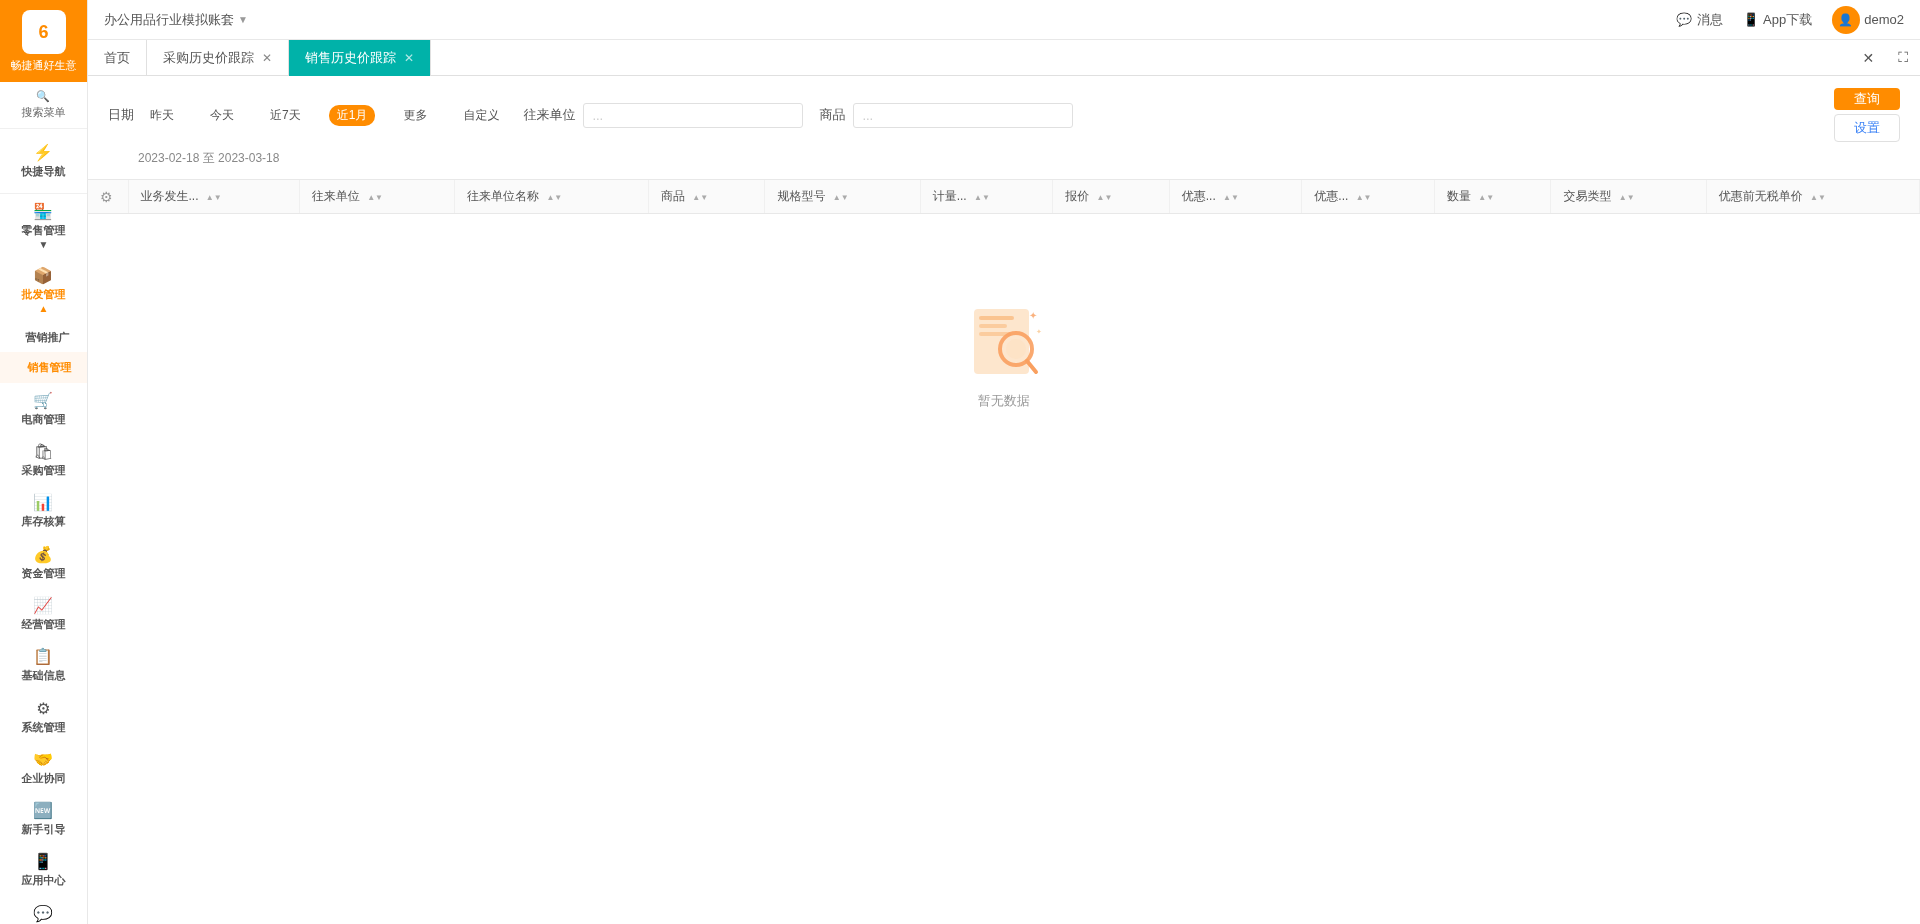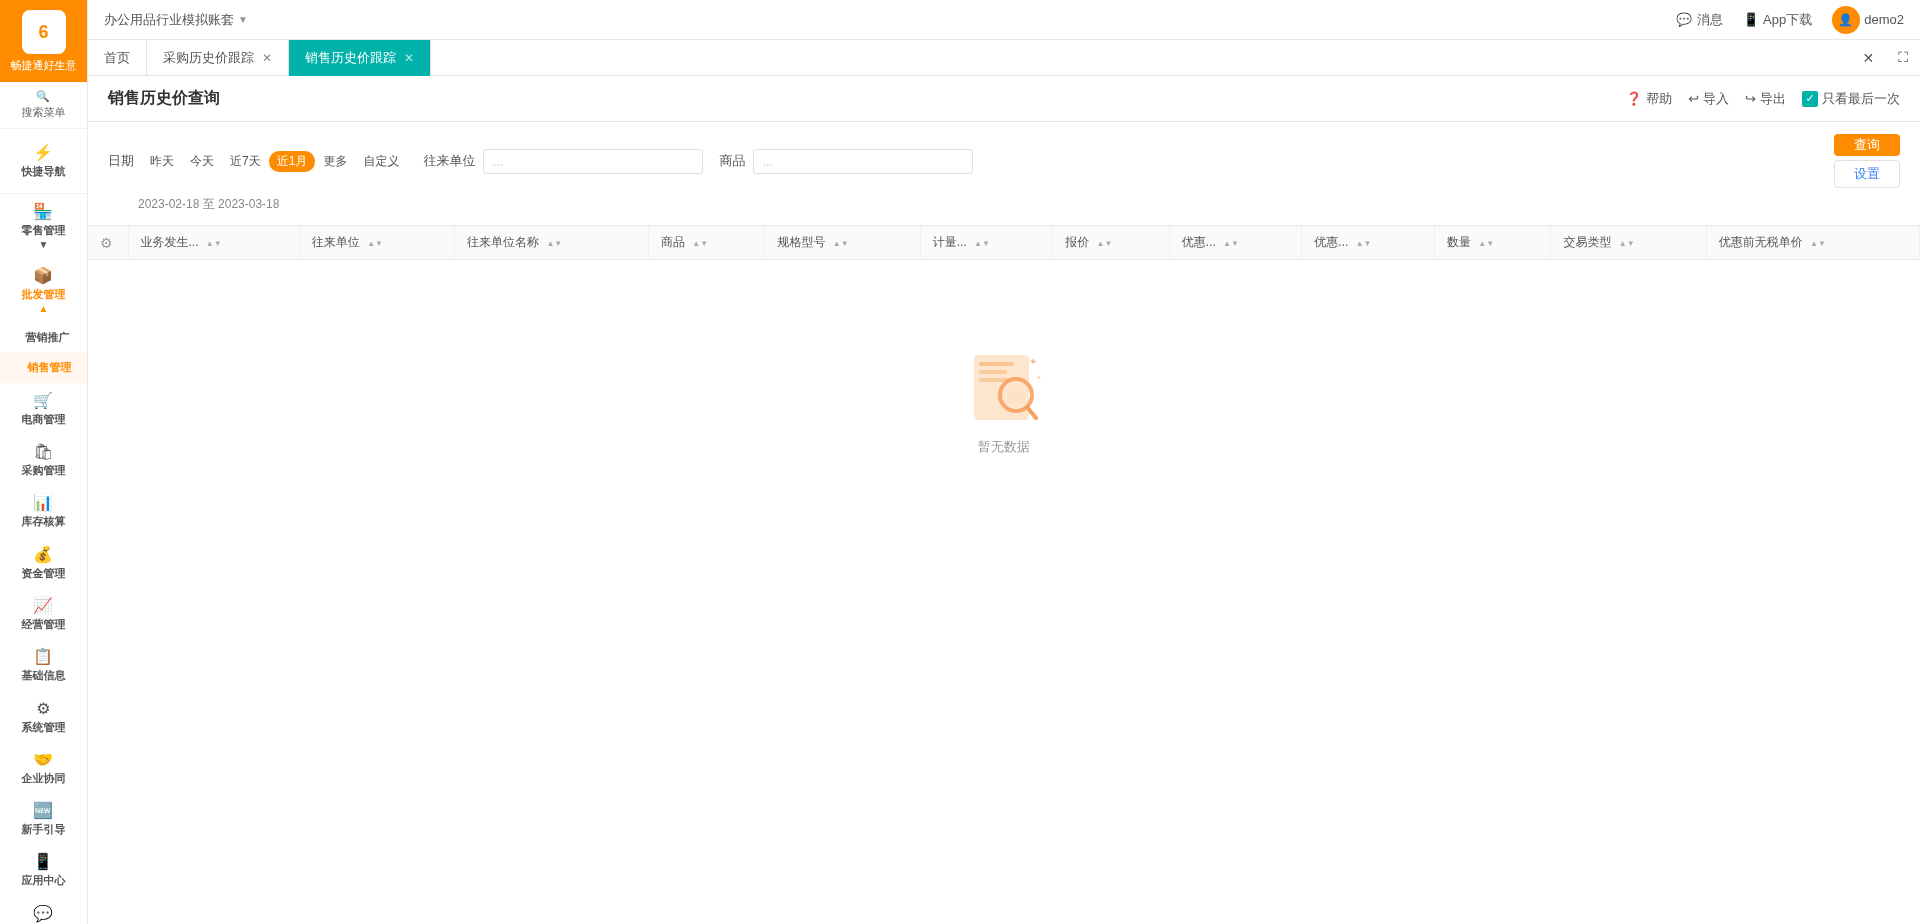--- a/index.html
+++ b/index.html
@@ -52,21 +52,21 @@
     .page-actions { display: flex; align-items: center; gap: 16px; }
     .page-action { display: flex; align-items: center; gap: 4px; font-size: 13px; color: #555; cursor: pointer; }
     .check-item { display: flex; align-items: center; gap: 4px; font-size: 13px; color: #555; }
     .checkbox-checked { width: 16px; height: 16px; background: #00b2a9; border-radius: 2px; display: flex; align-items: center; justify-content: center; color: #fff; font-size: 11px; }
 
     
     .filter-area { background: #fff; padding: 12px 20px; border-bottom: 1px solid #e8e8e8; display: flex; flex-direction: column; gap: 8px; }
     .filter-row { display: flex; align-items: center; gap: 16px; flex-wrap: wrap; }
     .filter-item { display: flex; align-items: center; gap: 8px; }
     .filter-label { font-size: 13px; color: #555; white-space: nowrap; }
-    .date-options { display: flex; align-items: center; gap: 0; }
+    .date-options { display: flex; align-items: center; gap: 20px; }
     .date-btn { padding: 2px 8px; font-size: 12px; color: #555; cursor: pointer; border-radius: 3px; }
     .date-btn.active { background: #ff8c00; color: #fff; border-radius: 10px; }
     .date-range { font-size: 12px; color: #888; margin-left: 4px; }
     .filter-input { border: 1px solid #e0e0e0; border-radius: 3px; padding: 4px 8px; font-size: 13px; color: #333; min-width: 200px; display: flex; align-items: center; justify-content: space-between; cursor: pointer; }
     .query-btn { background: #ff8c00; color: #fff; border: none; border-radius: 4px; padding: 2px 20px; font-size: 13px; cursor: pointer; }
     .settings-btn { border: 1px solid #e0e0e0; background: #fff; color: #3b82f6; border-radius: 4px; padding: 4px 16px; font-size: 13px; cursor: pointer; }
 
     
     .table-container { flex: 1; background: #fff; margin: 0; overflow: auto; }
     .data-table { width: 100%; border-collapse: collapse; }
@@ -223,41 +223,20 @@
       <span class="tab-close">✕</span>
     </div>
     <div class="tabs-actions">
       <div class="tab-action-btn">✕</div>
       <div class="tab-action-btn">⛶</div>
     </div>
   </div>
 
   <div class="content">
 
-    <div class="page-header">
-      <h1 class="page-title">销售历史价查询</h1>
-      <div class="page-actions">
-        <div class="page-action">
-          <span>❓</span>
-          <span>帮助</span>
-        </div>
-        <div class="page-action">
-          <span>↩</span>
-          <span>导入</span>
-        </div>
-        <div class="page-action">
-          <span>↪</span>
-          <span>导出</span>
-        </div>
-        <div class="check-item">
-          <div class="checkbox-checked">✓</div>
-          <span>只看最后一次</span>
-        </div>
-      </div>
-    </div>
 
     <div class="filter-area">
       <div class="filter-row">
 
         <div class="filter-item">
           <span class="filter-label">日期</span>
           <div class="date-options">
             <span class="date-btn">昨天</span>
             <span class="date-btn">今天</span>
             <span class="date-btn">近7天</span>

